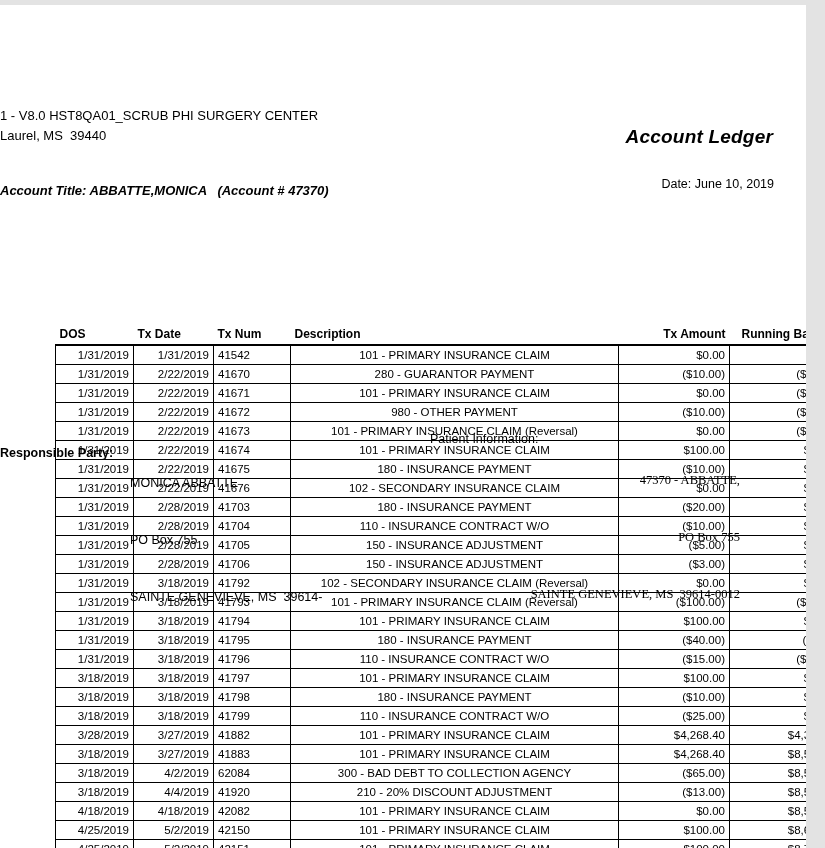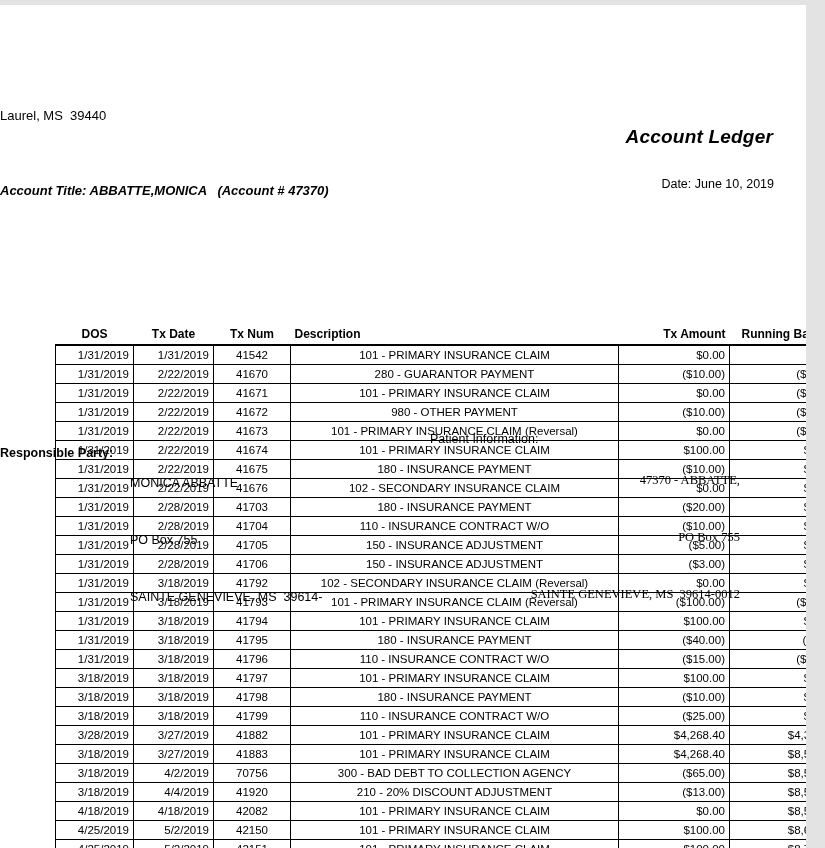--- a/index.html
+++ b/index.html
@@ -127,38 +127,39 @@
   table.ledger td {
     border: 1px solid #000;
     padding: 2px 4px 2px 4px;
     height: 14px;
     line-height: 14px;
     white-space: nowrap;
     overflow: hidden;
   }
   .c-dos    { width: 70px;  text-align: right; }
   .c-txdate { width: 72px;  text-align: right; }
-  .c-txnum  { width: 69px;  text-align: center; }
+  .c-txnum  { width: 69px;  text-align: left; }
   .c-desc   { width: 320px; text-align: center; }
   .c-amt    { width: 103px; text-align: right; }
   .c-bal    { width: 106px; text-align: right; }
 
-  th.c-dos, th.c-txdate, th.c-txnum { text-align: center; }
+  th.c-dos, th.c-txdate, th.c-txnum { text-align: left; }
   th.c-desc { text-align: left; padding-left: 8px; }
   th.c-amt, th.c-bal { text-align: right; padding-right: 6px; }
 
   td.c-desc { padding-left: 6px; }
 </style>
 </head>
 <body>
 
 <div id="page">
 
   <div class="header-zone">
     <div class="facility">
+      <div>1 - V8.0 HST8QA01_SCRUB PHI SURGERY CENTER</div>
       <div>Laurel, MS  39440</div>
     </div>
 
     <div class="ledger-title">Account Ledger</div>
     <div class="doc-date">Date: June 10, 2019</div>
     <div class="account-title">Account Title: ABBATTE,MONICA   (Account # 47370)</div>
   </div>
 
   <div class="parties">
     <div class="resp-label">Responsible Party:</div>
@@ -360,21 +361,21 @@
           <td class="c-dos">3/18/2019</td>
           <td class="c-txdate">3/27/2019</td>
           <td class="c-txnum">41883</td>
           <td class="c-desc">101 - PRIMARY INSURANCE CLAIM</td>
           <td class="c-amt">$4,268.40</td>
           <td class="c-bal">$8,578.80</td>
         </tr>
         <tr>
           <td class="c-dos">3/18/2019</td>
           <td class="c-txdate">4/2/2019</td>
-          <td class="c-txnum">70756</td>
+          <td class="c-txnum">62084</td>
           <td class="c-desc">300 - BAD DEBT TO COLLECTION AGENCY</td>
           <td class="c-amt">($65.00)</td>
           <td class="c-bal">$8,513.80</td>
         </tr>
         <tr>
           <td class="c-dos">3/18/2019</td>
           <td class="c-txdate">4/4/2019</td>
           <td class="c-txnum">41920</td>
           <td class="c-desc">210 - 20% DISCOUNT ADJUSTMENT</td>
           <td class="c-amt">($13.00)</td>

